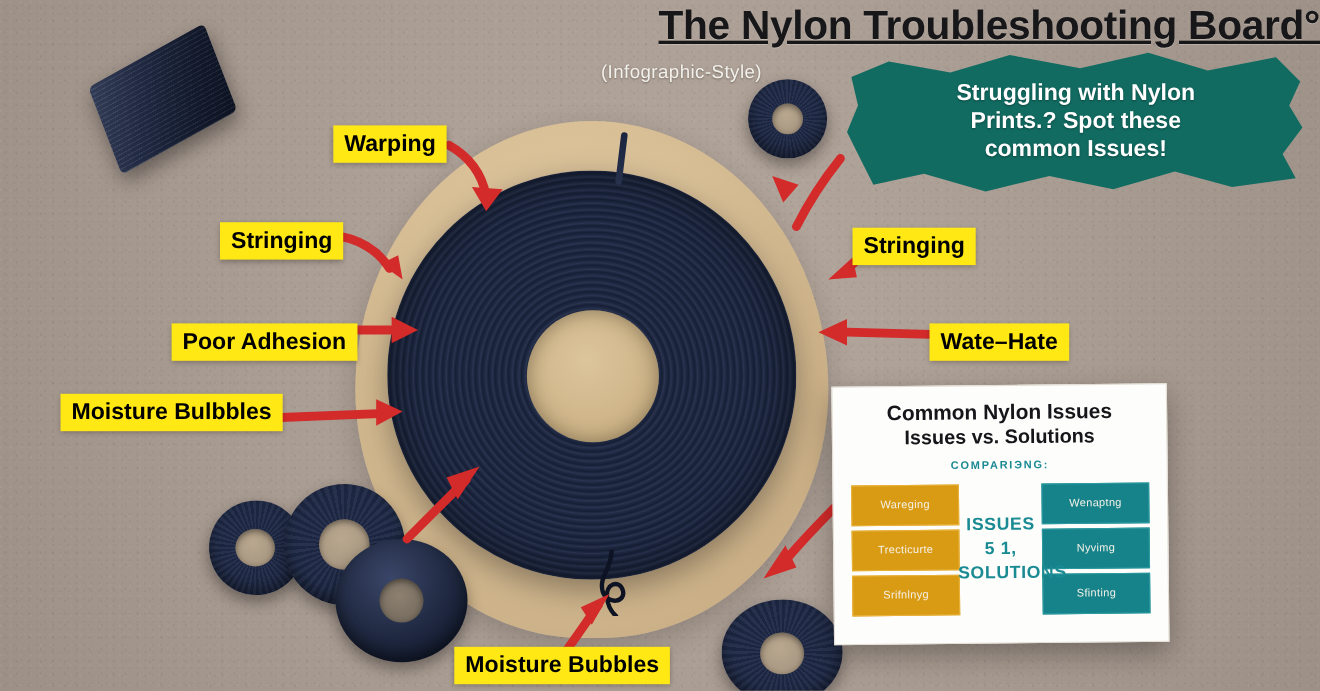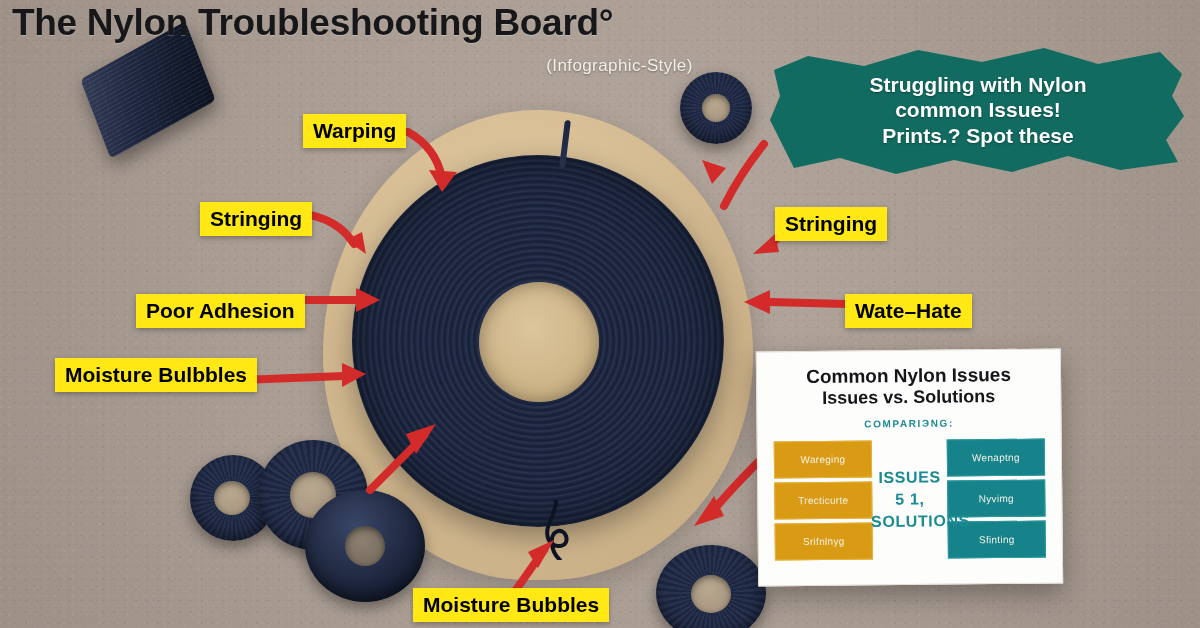--- a/index.html
+++ b/index.html
@@ -90,24 +90,25 @@
     box-shadow:0 8px 18px rgba(0,0,0,.40);
     z-index:4;
   }
   .block::after{
     content:"";position:absolute;inset:0;border-radius:5px;
     background:repeating-linear-gradient(0deg, rgba(255,255,255,.06) 0 1px, rgba(0,0,0,.10) 1px 4px);
   }
 
   
   .title{
-    position:absolute;left:12px;right:0;top:2px;text-align:left;
+    position:absolute;left:1px;right:0;top:2px;text-align:right;
     font-size:37px;font-weight:bold;color:#17171a;letter-spacing:-.3px;
     text-shadow:0 1px 0 rgba(255,255,255,.25);
     z-index:20;
+    text-decoration:underline;
   }
   .subtitle{
     position:absolute;left:0;right:0;top:56px;text-align:center;
     font-size:17px;color:#f3f1ec;letter-spacing:.4px;
     text-shadow:0 1px 2px rgba(0,0,0,.35);
     z-index:20;
     margin-left:39px;
   }
   .banner{
     position:absolute;left:768px;top:44px;width:420px;height:132px;z-index:20;
@@ -178,28 +179,28 @@
 
   <div class="title">The Nylon Troubleshooting Board°</div>
   <div class="subtitle">(Infographic-Style)</div>
 
   <div class="banner">
     <svg viewBox="0 0 420 132" preserveAspectRatio="none">
       <polygon points="6,26 40,12 96,22 150,6 214,18 276,4 330,20 392,8 414,30 404,52 416,72 398,96 410,118 352,126 300,112 244,128 186,116 128,130 72,114 26,124 14,100 2,76 12,52" fill="#116b61"></polygon>
     </svg>
     <div class="banner-text">
       <span>Struggling with Nylon</span>
+      <span>Prints.? Spot these</span>
       <span>common Issues!</span>
-      <span>Prints.? Spot these</span>
     </div>
   </div>
 
   <div class="tag" style="left:303px;top:114px;">Warping</div>
   <div class="tag" style="left:200px;top:202px;">Stringing</div>
-  <div class="tag" style="left:136px;top:294px;">Poor Adhesion</div>
+  <div class="tag" style="left:156px;top:294px;">Poor Adhesion</div>
   <div class="tag" style="left:55px;top:358px;">Moisture Bulbbles</div>
   <div class="tag" style="left:775px;top:207px;">Stringing</div>
   <div class="tag" style="left:845px;top:294px;">Wate–Hate</div>
   <div class="tag" style="left:413px;top:588px;text-align:right;">Moisture Bubbles</div>
 
   <svg class="arrow" style="left:398px;top:126px;width:74px;height:68px;" viewBox="0 0 74 68">
     <path d="M10 6 C28 16, 40 32, 44 52" fill="none" stroke="#d32a2a" stroke-width="8" stroke-linecap="round"></path>
     <polygon points="44,66 31,44 59,46" fill="#d32a2a"></polygon>
   </svg>
   <svg class="arrow" style="left:296px;top:206px;width:86px;height:56px;" viewBox="0 0 86 56">

